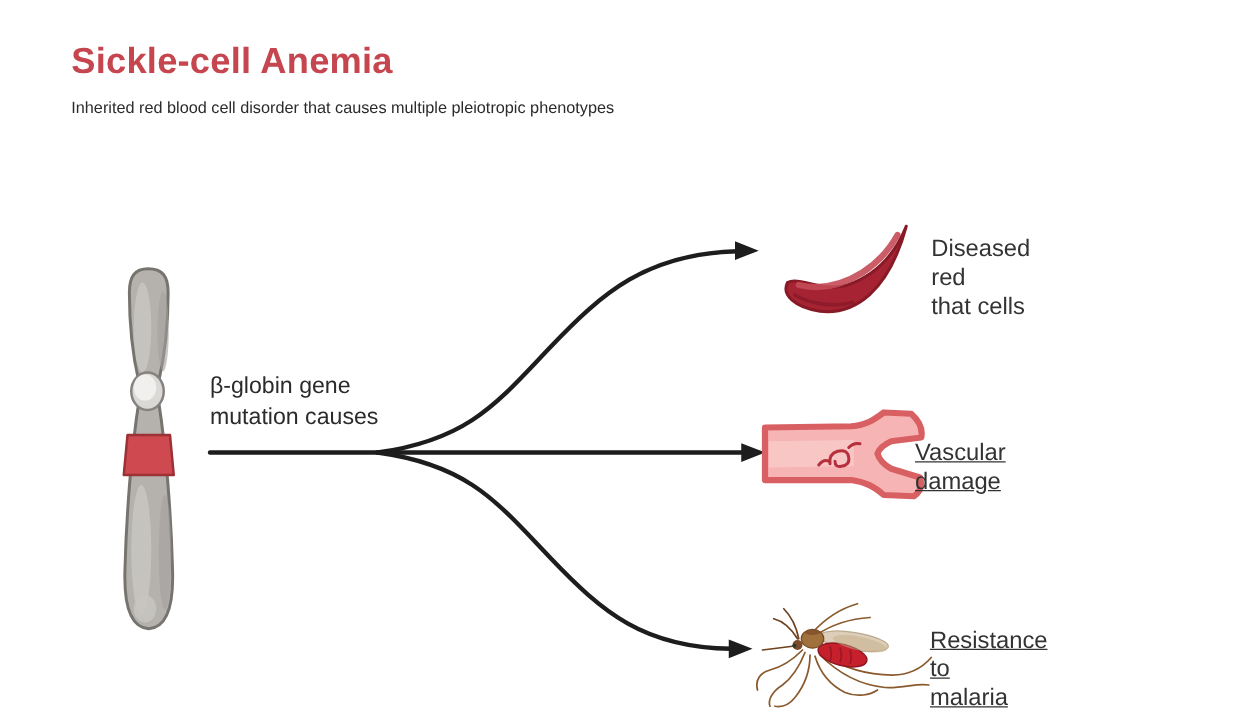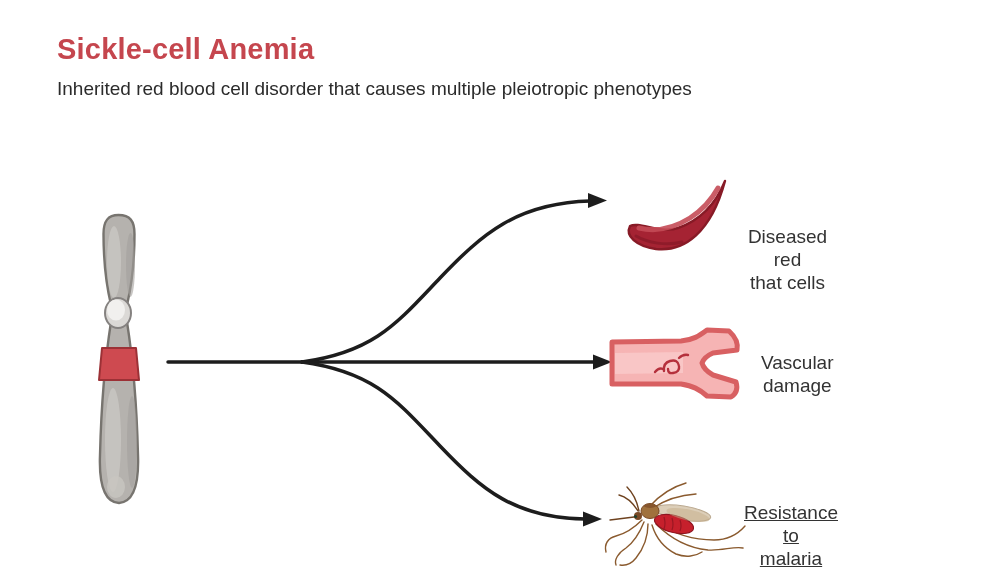--- a/index.html
+++ b/index.html
@@ -1,39 +1,39 @@
 <!DOCTYPE html>
 <html><head>
 <meta charset="utf-8">
 <style>
   html,body{margin:0;padding:0;}
   body{
     width:999px;height:570px;position:relative;overflow:hidden;
     background:#ffffff;
     font-family:"Liberation Sans", sans-serif;
   }
-  .canvas{position:absolute;inset:0;width:830px;height:570px;text-align:center;}
+  .canvas{position:absolute;inset:0;width:830px;height:570px;}
   .title{
     position:absolute;left:57px;top:33px;
     font-size:29px;font-weight:700;color:#c5464e;letter-spacing:.2px;
   }
   .subtitle{
     position:absolute;left:57px;top:78px;
-    font-size:19px;color:#2b2b2b;
+    font-size:13px;color:#2b2b2b;
   }
   .cause-label{
     position:absolute;left:168px;top:295px;
     font-size:18.5px;color:#2b2b2b;line-height:25px;
   }
   .outcome-label{
     position:absolute;
     font-size:19px;color:#333333;line-height:23px;
   }
-  .lbl-cells{left:745px;top:188px;margin-top:37px;}
-  .lbl-vessel{left:761px;top:351px;}
+  .lbl-cells{left:745px;top:188px;}
+  .lbl-vessel{left:732px;top:351px;text-decoration:underline;}
   .lbl-malaria{left:744px;top:501px;text-decoration:underline;}
   .icon{position:absolute;}
   .icon-chromosome{left:85px;top:210px;}
   .icon-arrows{left:0;top:0;}
   .icon-sickle{left:612px;top:162px;}
   .icon-vessel{left:603px;top:320px;}
   .icon-mosquito{left:598px;top:468px;}
 </style>
 </head>
 <body>
@@ -116,20 +116,24 @@
       <path d="M 74,50 q 2,7 0,12"></path>
       <path d="M 82,52 q 2,6 0,11"></path>
     </g>
     <ellipse cx="90" cy="47" rx="22" ry="5.5" fill="#c5ae8a" opacity="0.5" transform="rotate(12 90 47)"></ellipse>
     <ellipse cx="52" cy="43" rx="9" ry="7.5" fill="#a0713d" stroke="#7b4a26" stroke-width="1"></ellipse>
     <path d="M 45,38 q 7,-4 14,0 q -7,4 -14,0 Z" fill="#7b4a26" opacity="0.7"></path>
     <circle cx="40" cy="48" r="4" fill="#7b4a26"></circle>
     <circle cx="37.5" cy="48.5" r="1.6" fill="#1f3d2a"></circle>
   </svg>
 
+  <div class="cause-label">
+    <div>β-globin gene</div>
+    <div>mutation causes</div>
+  </div>
 
   <div class="outcome-label lbl-cells">
     <div>Diseased red</div>
     <div>that cells</div>
   </div>
   <div class="outcome-label lbl-vessel">
     <div>Vascular damage</div>
   </div>
   <div class="outcome-label lbl-malaria">
     <div>Resistance to</div>

